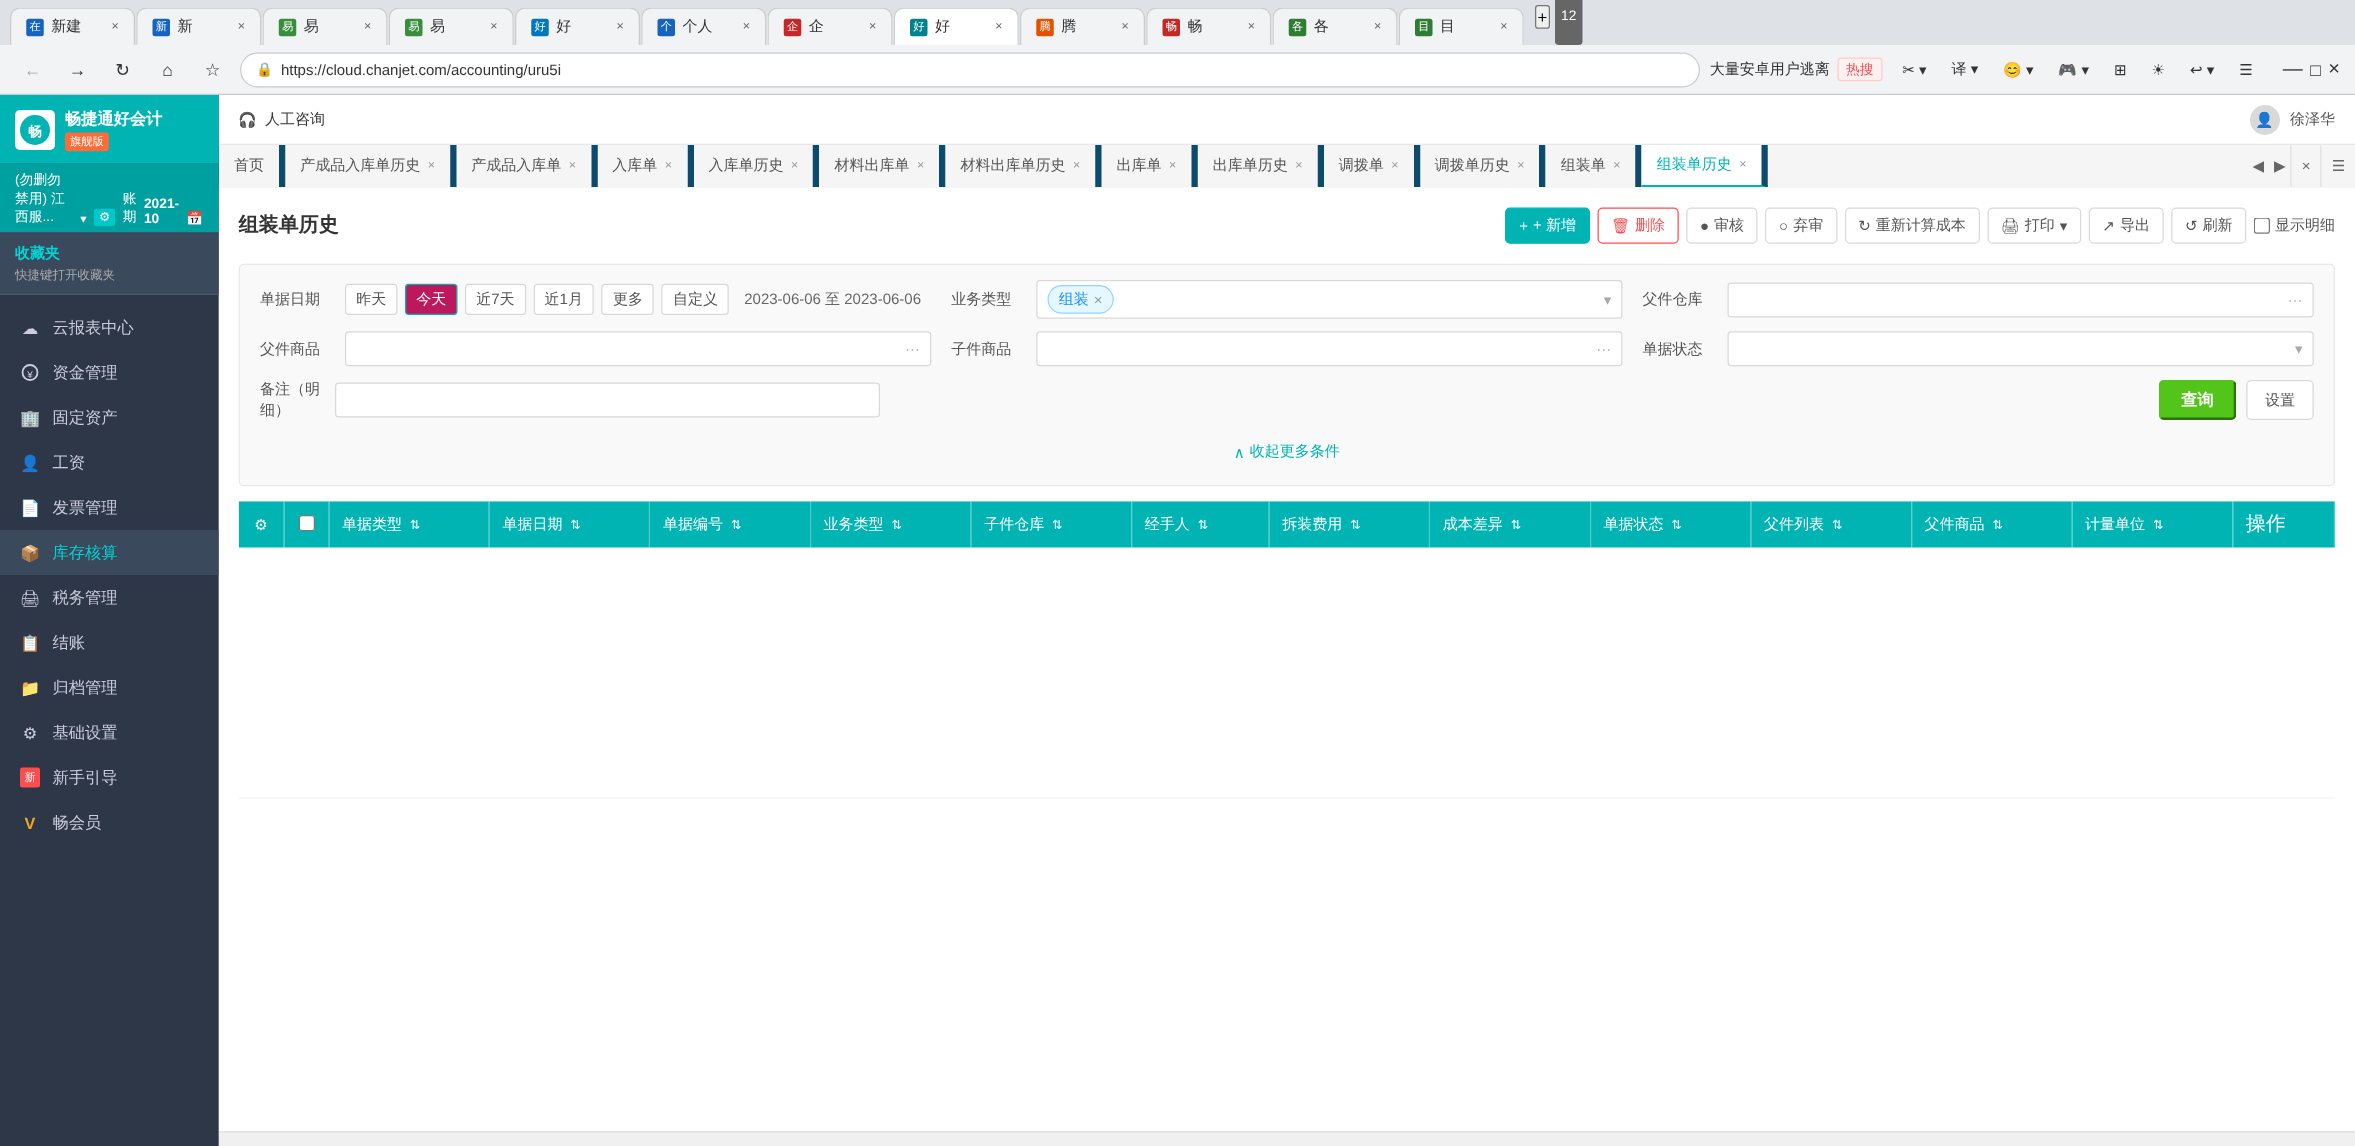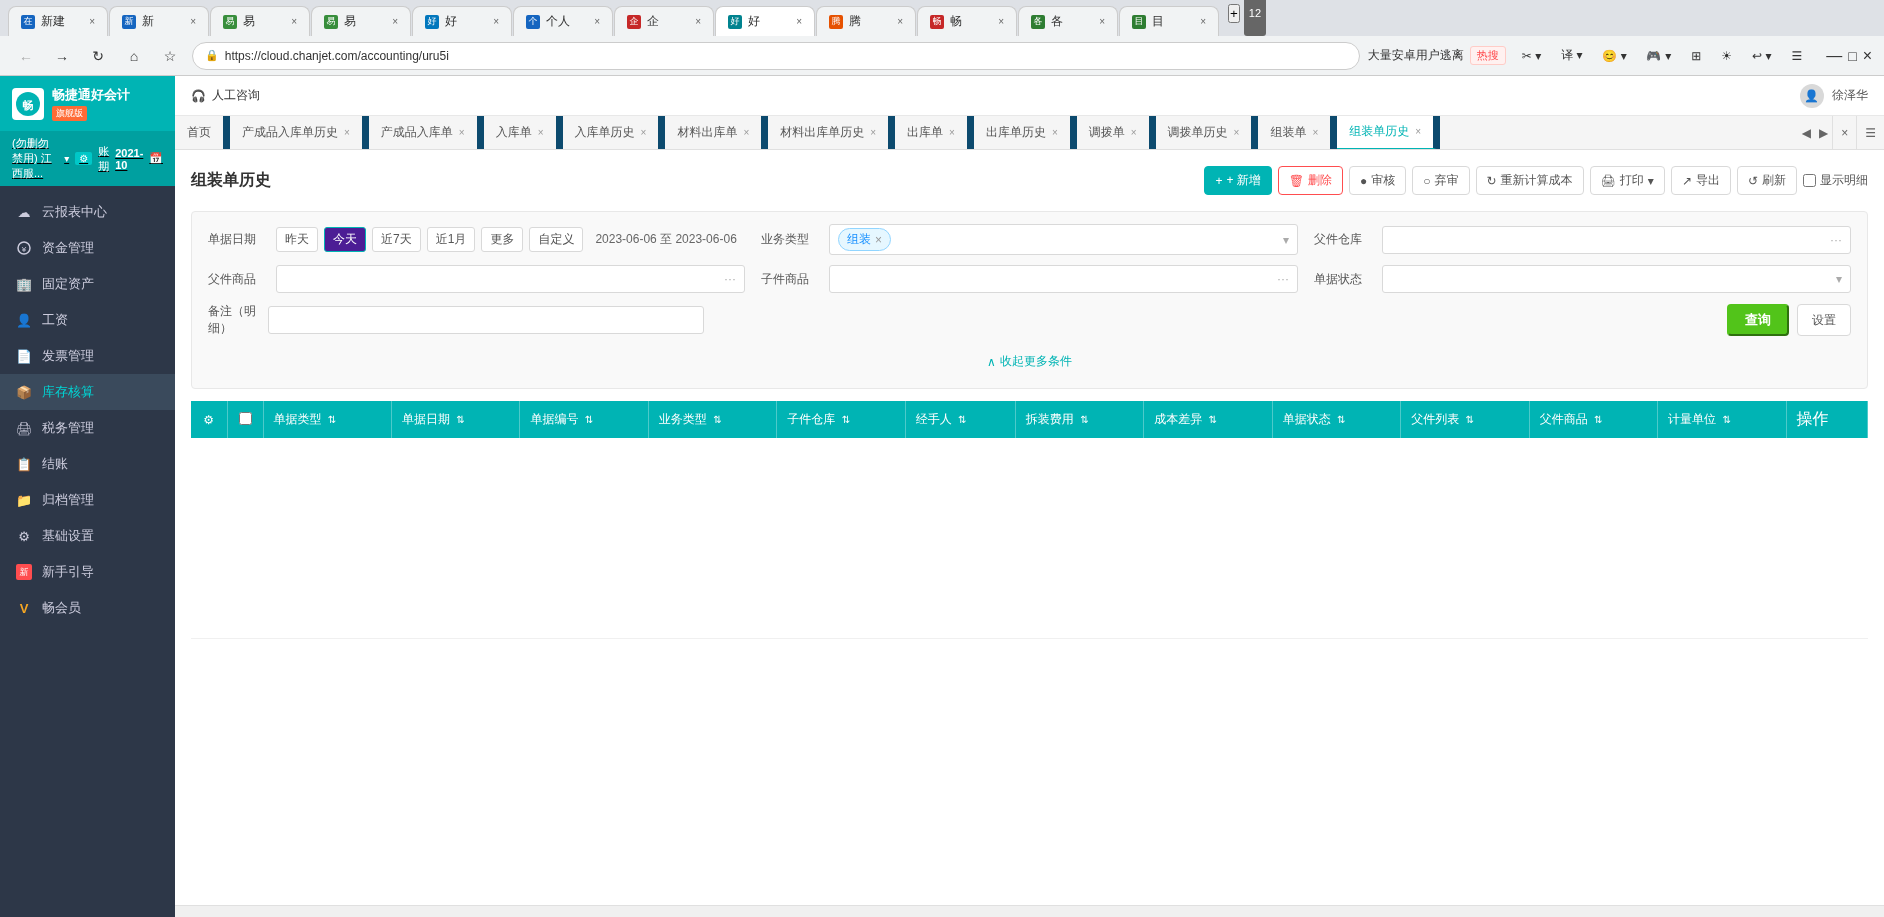--- a/index.html
+++ b/index.html
@@ -33,21 +33,21 @@
     .sidebar-item { display: flex; align-items: center; gap: 10px; padding: 9px 16px; cursor: pointer; color: #ccd; font-size: 13px; }
     .sidebar-item.active { background: #3a4a5c; color: #00d4d4; }
     .sidebar-item-icon { width: 16px; height: 16px; display: flex; align-items: center; justify-content: center; flex-shrink: 0; }
 
     
     .main-content { flex: 1; display: flex; flex-direction: column; overflow: hidden; }
 
     
     .tabs-bar { background: #f5f5f5; border-bottom: 1px solid #e0e0e0; display: flex; align-items: center; overflow-x: auto; height: 34px; }
     .tabs-bar::-webkit-scrollbar { height: 3px; }
-    .page-tab { display: flex; align-items: center; height: 34px; padding: 0 12px; font-size: 12px; color: #555; cursor: pointer; border-right: 7px solid #0c4a6e; white-space: nowrap; gap: 6px; flex-shrink: 0; }
+    .page-tab { display: flex; align-items: center; height: 34px; padding: 0 12px; font-size: 12px; color: #555; cursor: pointer; border-right: 5px solid #0c4a6e; white-space: nowrap; gap: 6px; flex-shrink: 0; }
     .page-tab.active { background: #fff; color: #00b4b4; border-bottom: 2px solid #00b4b4; }
     .page-tab .tab-x { color: #999; font-size: 10px; }
 
     
     .page-content { flex: 1; overflow: auto; background: #f5f7fa; }
     .page-inner { background: #fff; margin: 0; padding: 16px; min-height: 100%; }
     
     
     .page-title-bar { display: flex; align-items: center; justify-content: space-between; margin-bottom: 16px; }
     .page-title { font-size: 16px; font-weight: bold; color: #333; }
@@ -58,21 +58,21 @@
     .btn-green { background: #52c41a; color: #fff; border-color: #52c41a; padding: 5px 16px; border-radius: 4px; cursor: pointer; font-size: 13px; font-weight: bold; }
     .btn-outline { border: 1px solid #d9d9d9; background: #fff; padding: 5px 14px; border-radius: 4px; cursor: pointer; font-size: 12px; color: #555; }
 
     
     .filter-section { background: #f9f9f9; border: 1px solid #e8e8e8; border-radius: 4px; padding: 12px 16px; margin-bottom: 12px; }
     .filter-row { display: flex; align-items: center; gap: 16px; margin-bottom: 10px; }
     .filter-row:last-child { margin-bottom: 0; }
     .filter-label { color: #555; font-size: 12px; width: 60px; flex-shrink: 0; }
     .filter-date-group { display: flex; align-items: center; gap: 6px; }
     .date-btn { padding: 3px 8px; border: 1px solid #d9d9d9; border-radius: 3px; cursor: pointer; font-size: 12px; color: #555; background: #fff; }
-    .date-btn.active { background: #4c1d95; color: #fff; border-color: #00b4b4; }
+    .date-btn.active { background: #be185d; color: #fff; border-color: #00b4b4; }
     .date-range { font-size: 12px; color: #666; margin-left: 4px; }
     .filter-input { height: 28px; border: 1px solid #d9d9d9; border-radius: 3px; padding: 0 8px; font-size: 12px; color: #333; background: #fff; min-width: 120px; }
     .filter-tag { display: inline-flex; align-items: center; gap: 4px; background: #e6f7ff; border: 1px solid #91d5ff; color: #1890ff; padding: 2px 8px; border-radius: 12px; font-size: 12px; }
     .filter-tag .tag-x { cursor: pointer; color: #999; }
     .collapse-bar { display: flex; align-items: center; justify-content: center; padding: 6px; cursor: pointer; color: #00b4b4; font-size: 12px; gap: 4px; }
 
     
     .data-table { width: 100%; border-collapse: collapse; }
     .data-table th { background: #00b4b4; color: #fff; padding: 8px 10px; font-size: 12px; font-weight: normal; text-align: left; white-space: nowrap; border-right: 1px solid rgba(255,255,255,0.3); cursor: pointer; }
     .data-table th:first-child { width: 36px; text-align: center; }
@@ -208,27 +208,31 @@
         <svg width="28" height="28" viewBox="0 0 28 28">
             <circle cx="14" cy="14" r="12" fill="#00b4b4"></circle>
             <text x="14" y="19" text-anchor="middle" fill="#fff" font-size="11" font-weight="bold">畅</text>
           </svg>
       </div>
       <div>
         <div style="color:#fff;font-size:13px;font-weight:bold;">畅捷通好会计</div>
         <div style="background:#ff6b35;color:#fff;font-size:9px;padding:1px 4px;border-radius:2px;display:inline-block;margin-top:2px;">旗舰版</div>
       </div>
     </div>
-    <div style="background:#00a0a0;padding:5px 12px;display:flex;align-items:center;gap:6px;text-decoration:underline;">
+    <div style="background:#00a0a0;padding:5px 12px;display:flex;align-items:flex-end;gap:6px;">
       <span style="color:#fff;font-size:11px;">(勿删勿禁用) 江西服...</span>
       <span style="color:#fff;font-size:10px;">▾</span>
       <span style="background:#00c8c8;color:#fff;font-size:10px;padding:1px 4px;border-radius:2px;margin-left:auto;">⚙</span>
       <span style="color:#fff;font-size:11px;">账期</span>
       <span style="color:#fff;font-size:11px;font-weight:bold;">2021-10</span>
       <span style="color:#fff;font-size:11px;">📅</span>
+    </div>
+    <div class="sidebar-bookmark">
+      <div style="color:#00d4d4;font-size:12px;font-weight:bold;">收藏夹</div>
+      <div style="color:#aaa;font-size:10px;margin-top:2px;cursor:pointer;">快捷键打开收藏夹</div>
     </div>
     <div class="sidebar-nav">
       <div class="sidebar-item">
         <div class="sidebar-item-icon">☁</div>
         <span>云报表中心</span>
       </div>
       <div class="sidebar-item">
         <div class="sidebar-item-icon">
           <svg width="14" height="14" viewBox="0 0 14 14">
               <circle cx="7" cy="7" r="6" fill="none" stroke="#ccd" stroke-width="1.5"></circle>

